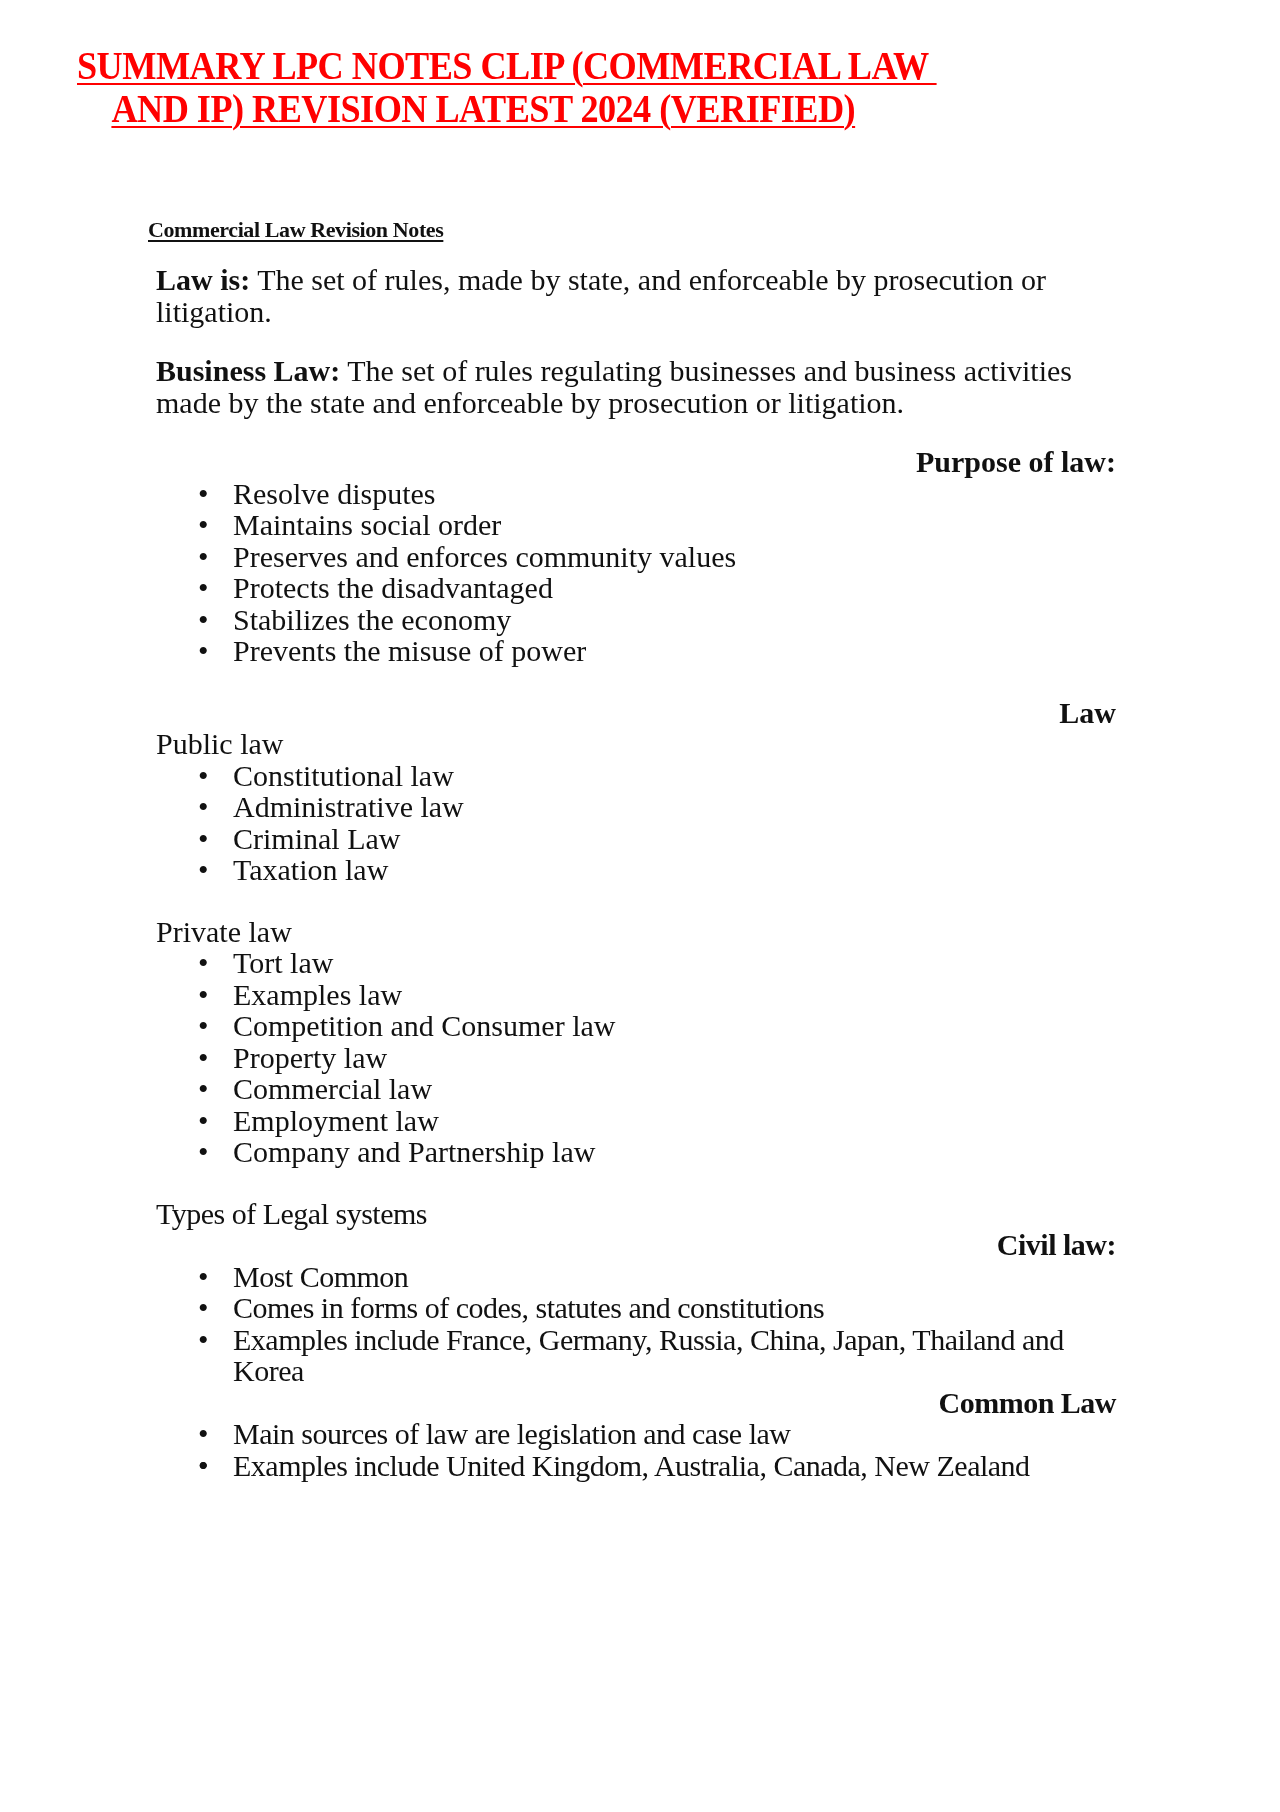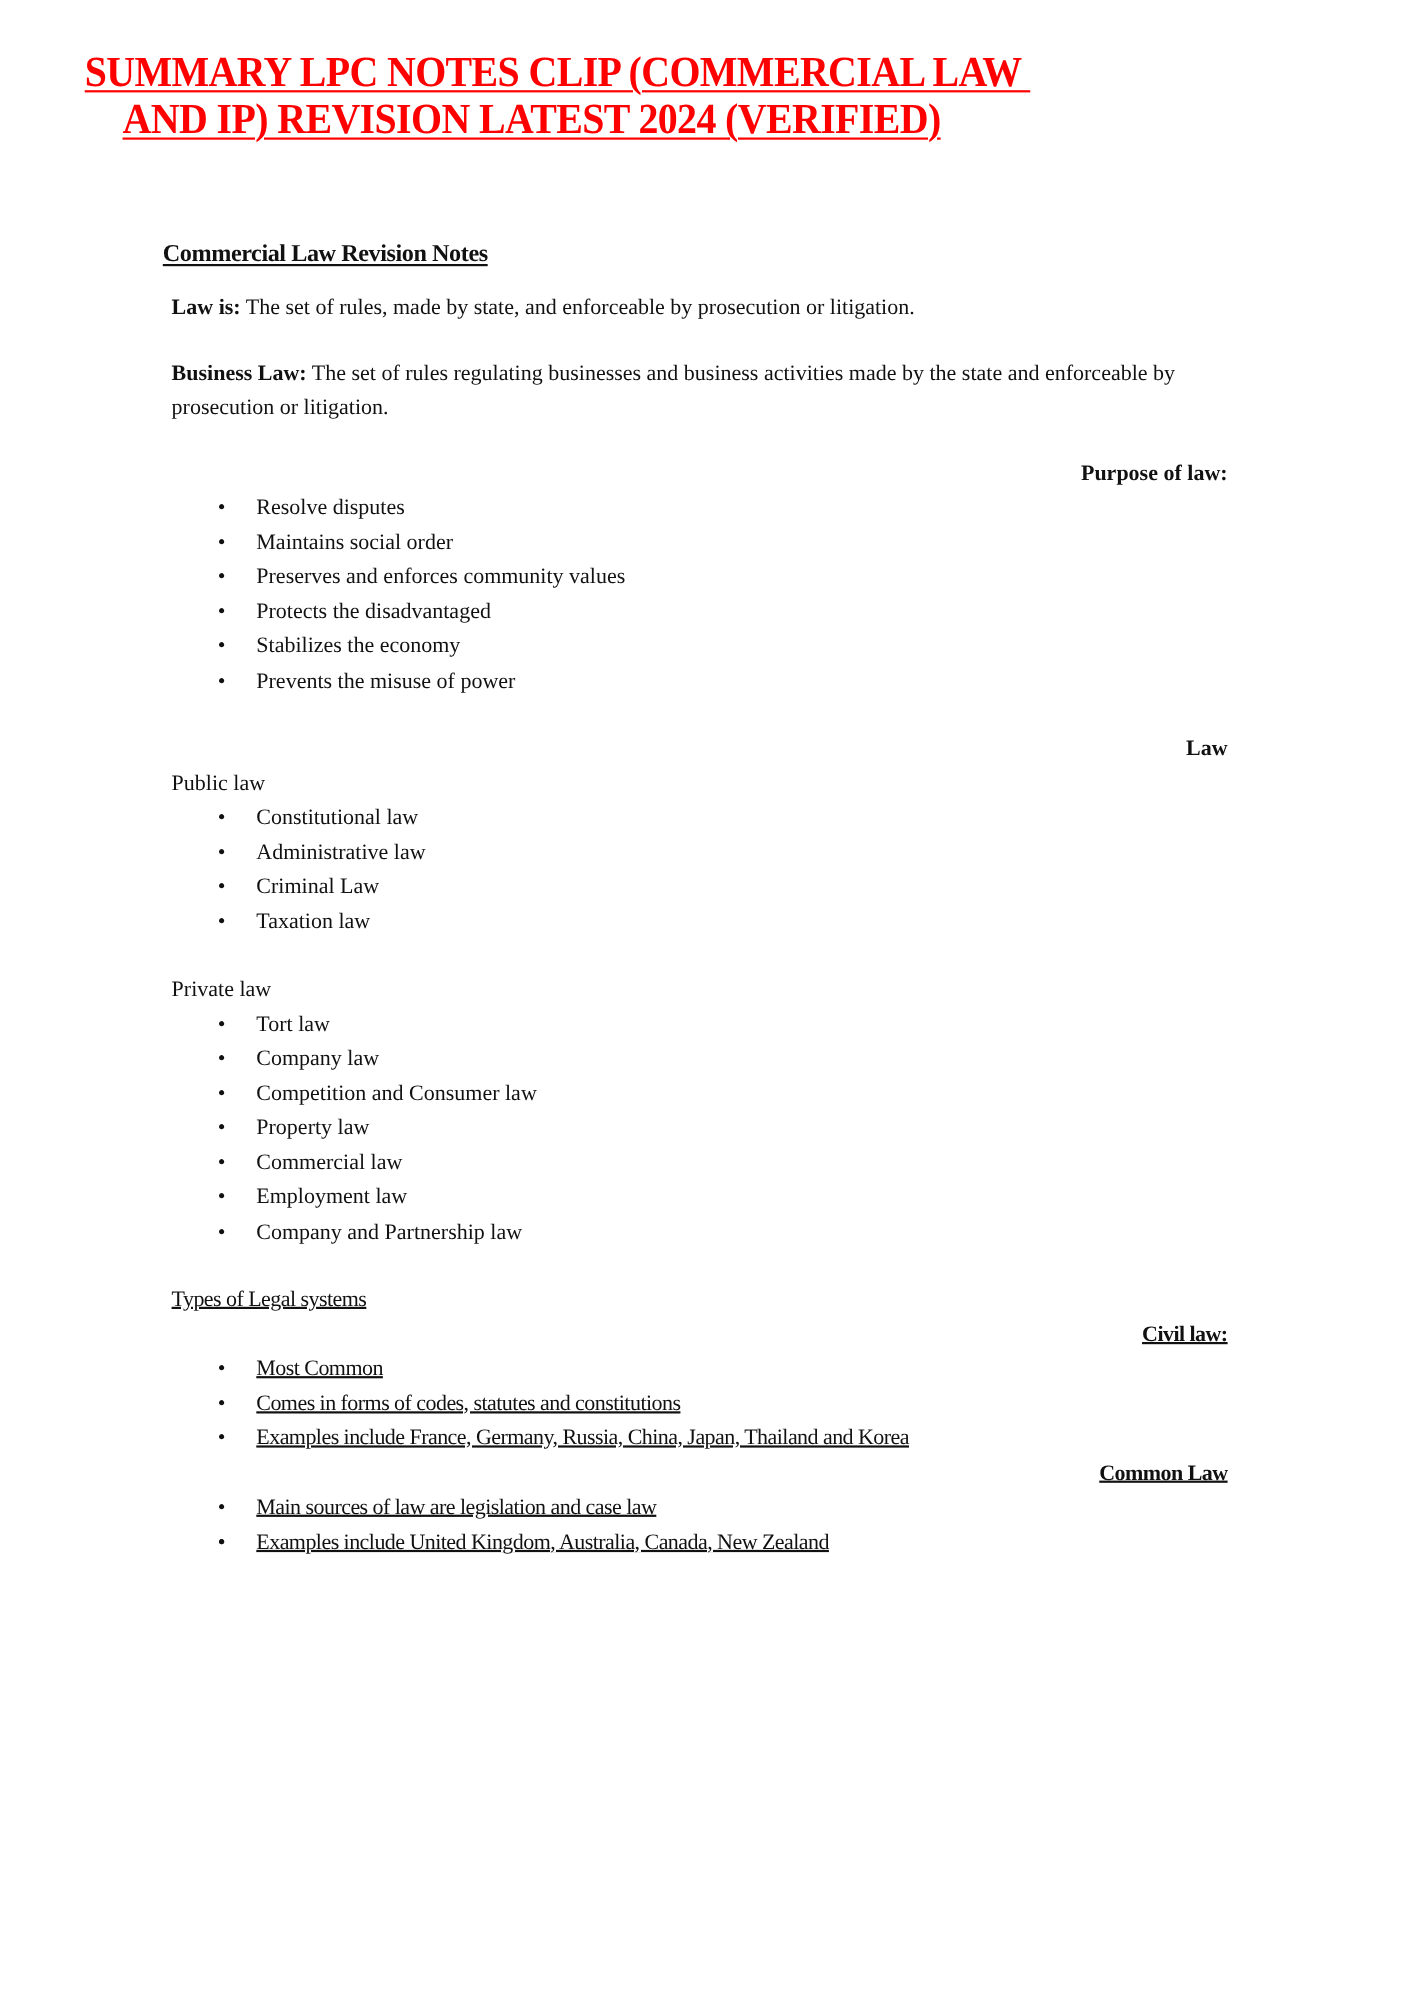--- a/index.html
+++ b/index.html
@@ -49,21 +49,21 @@
       text-decoration: underline;
       text-decoration-thickness: 1.5px;
       text-underline-offset: 3px;
       letter-spacing: -0.4px;
     }
     .content {
       position: absolute;
       left: 156px;
       top: 264px;
       width: 960px;
-      font-size: 20px;
+      font-size: 30px;
       line-height: 31.5px;
     }
     .para {
       margin: 0 0 28px 0;
     }
     .para .term {
       font-weight: bold;
     }
     .label-bold {
       font-weight: bold;
@@ -84,21 +84,20 @@
       margin: 0;
     }
     ul.bullets li .bullet {
       position: absolute;
       left: 42px;
       top: 0;
     }
     .gap { height: 30px; }
     .condensed {
       letter-spacing: -0.5px;
-      text-decoration: underline;
     }
   </style>
 </head>
 <body>
 
 <h1 class="page-title">
   <span class="title-line">SUMMARY LPC NOTES CLIP (COMMERCIAL LAW </span>
   <span class="title-line second">AND IP) REVISION LATEST 2024 (VERIFIED)</span>
 </h1>
 
@@ -129,21 +128,21 @@
     <li><span class="bullet">•</span><span>Administrative law</span></li>
     <li><span class="bullet">•</span><span>Criminal Law</span></li>
     <li><span class="bullet">•</span><span>Taxation law</span></li>
   </ul>
 
   <div class="gap"></div>
 
   <p class="label-plain">Private law</p>
   <ul class="bullets">
     <li><span class="bullet">•</span><span>Tort law</span></li>
-    <li><span class="bullet">•</span><span>Company law</span></li>
+    <li><span class="bullet">•</span><span>Examples law</span></li>
     <li><span class="bullet">•</span><span>Competition and Consumer law</span></li>
     <li><span class="bullet">•</span><span>Property law</span></li>
     <li><span class="bullet">•</span><span>Commercial law</span></li>
     <li><span class="bullet">•</span><span>Employment law</span></li>
     <li><span class="bullet">•</span><span>Company and Partnership law</span></li>
   </ul>
 
   <div class="gap"></div>
 
   <div class="condensed">

